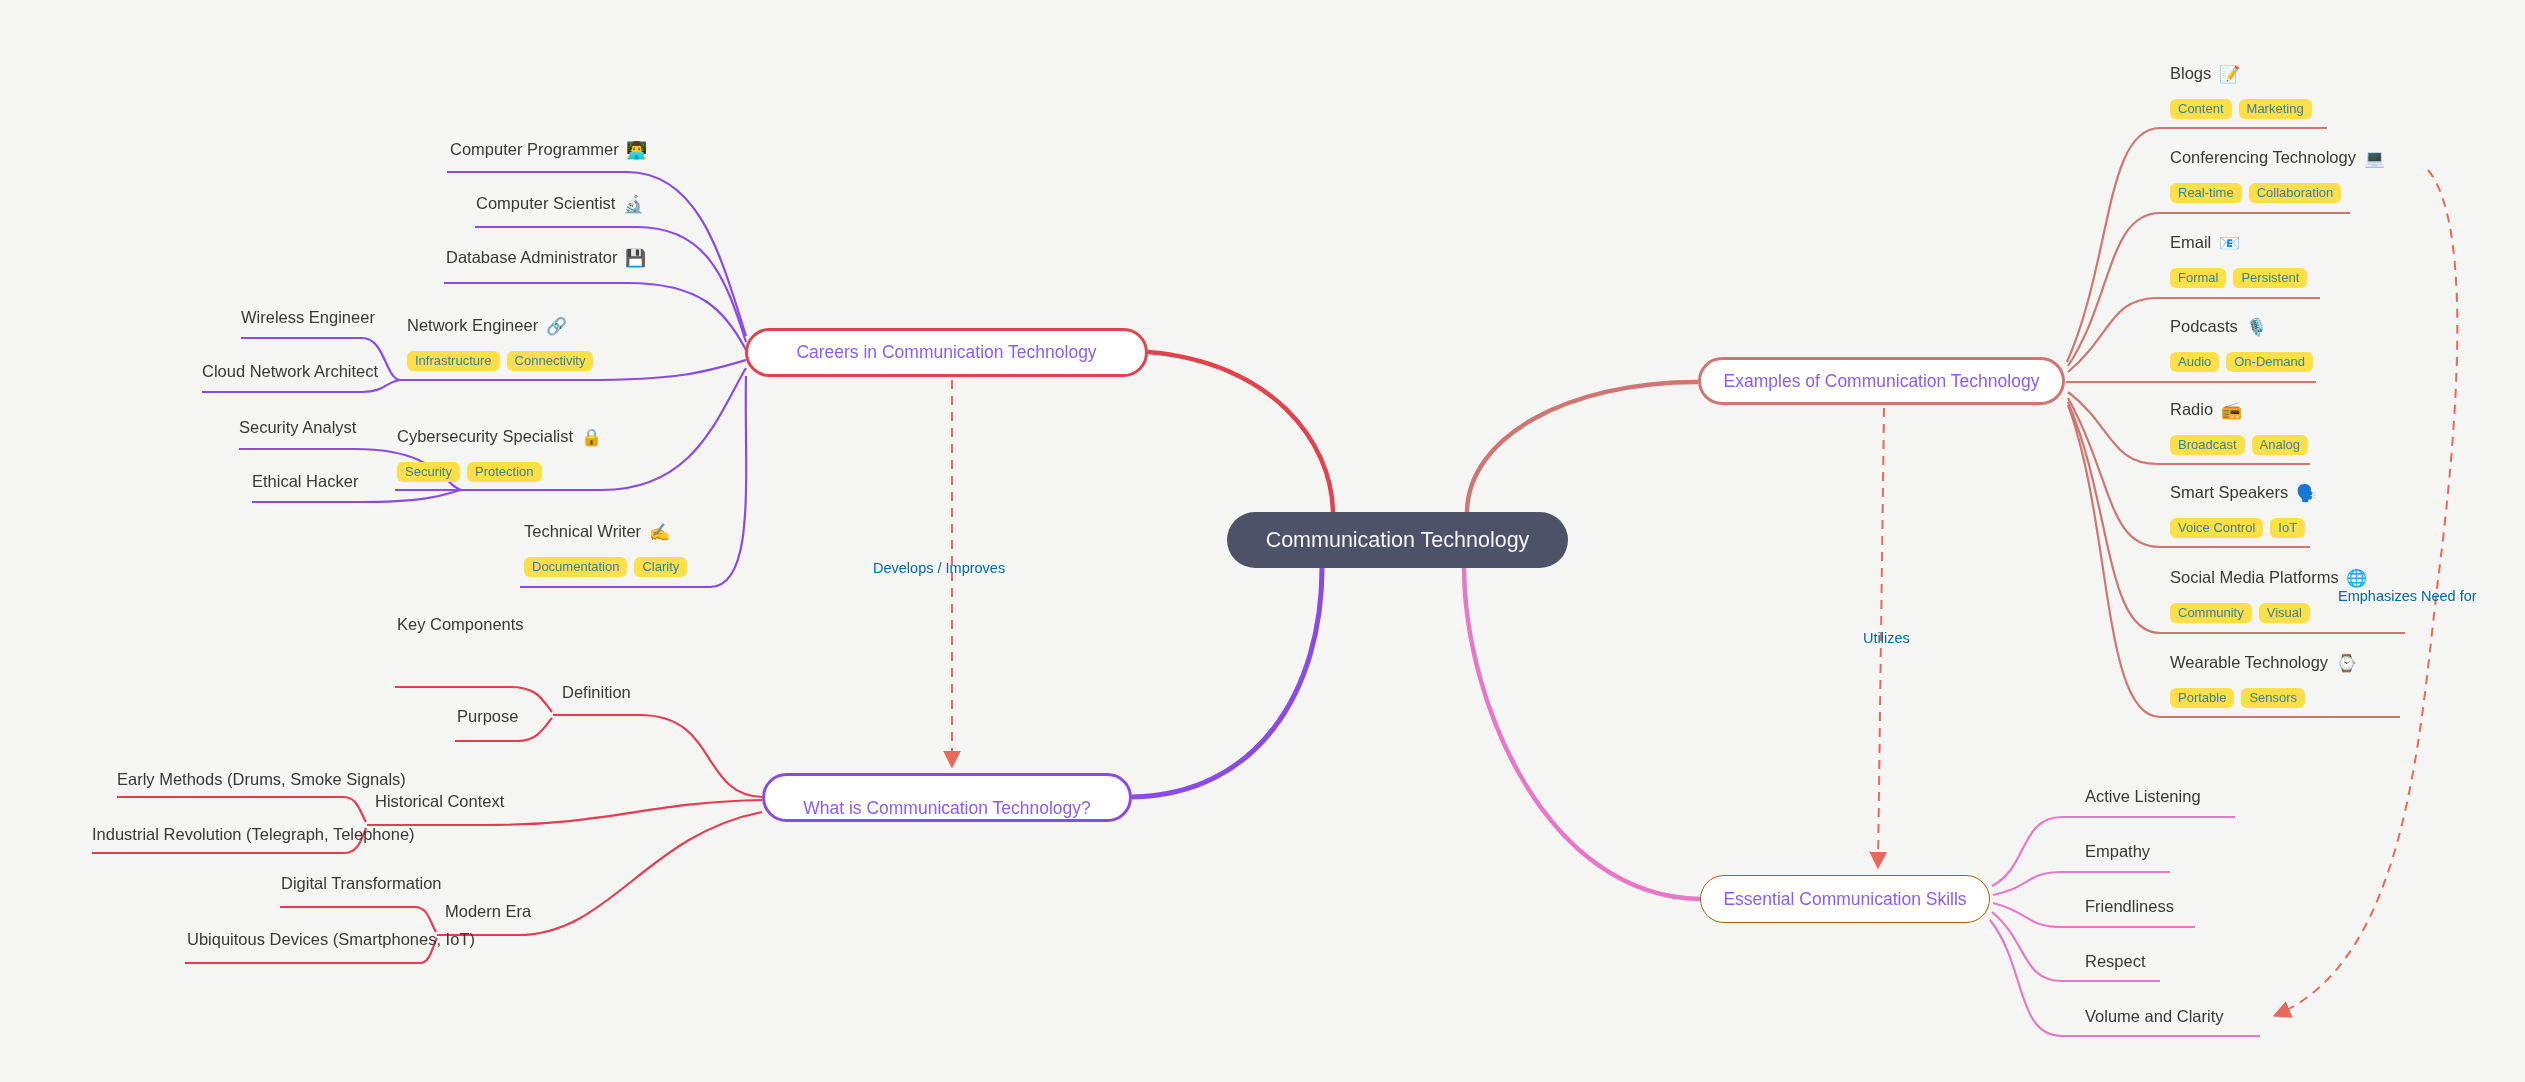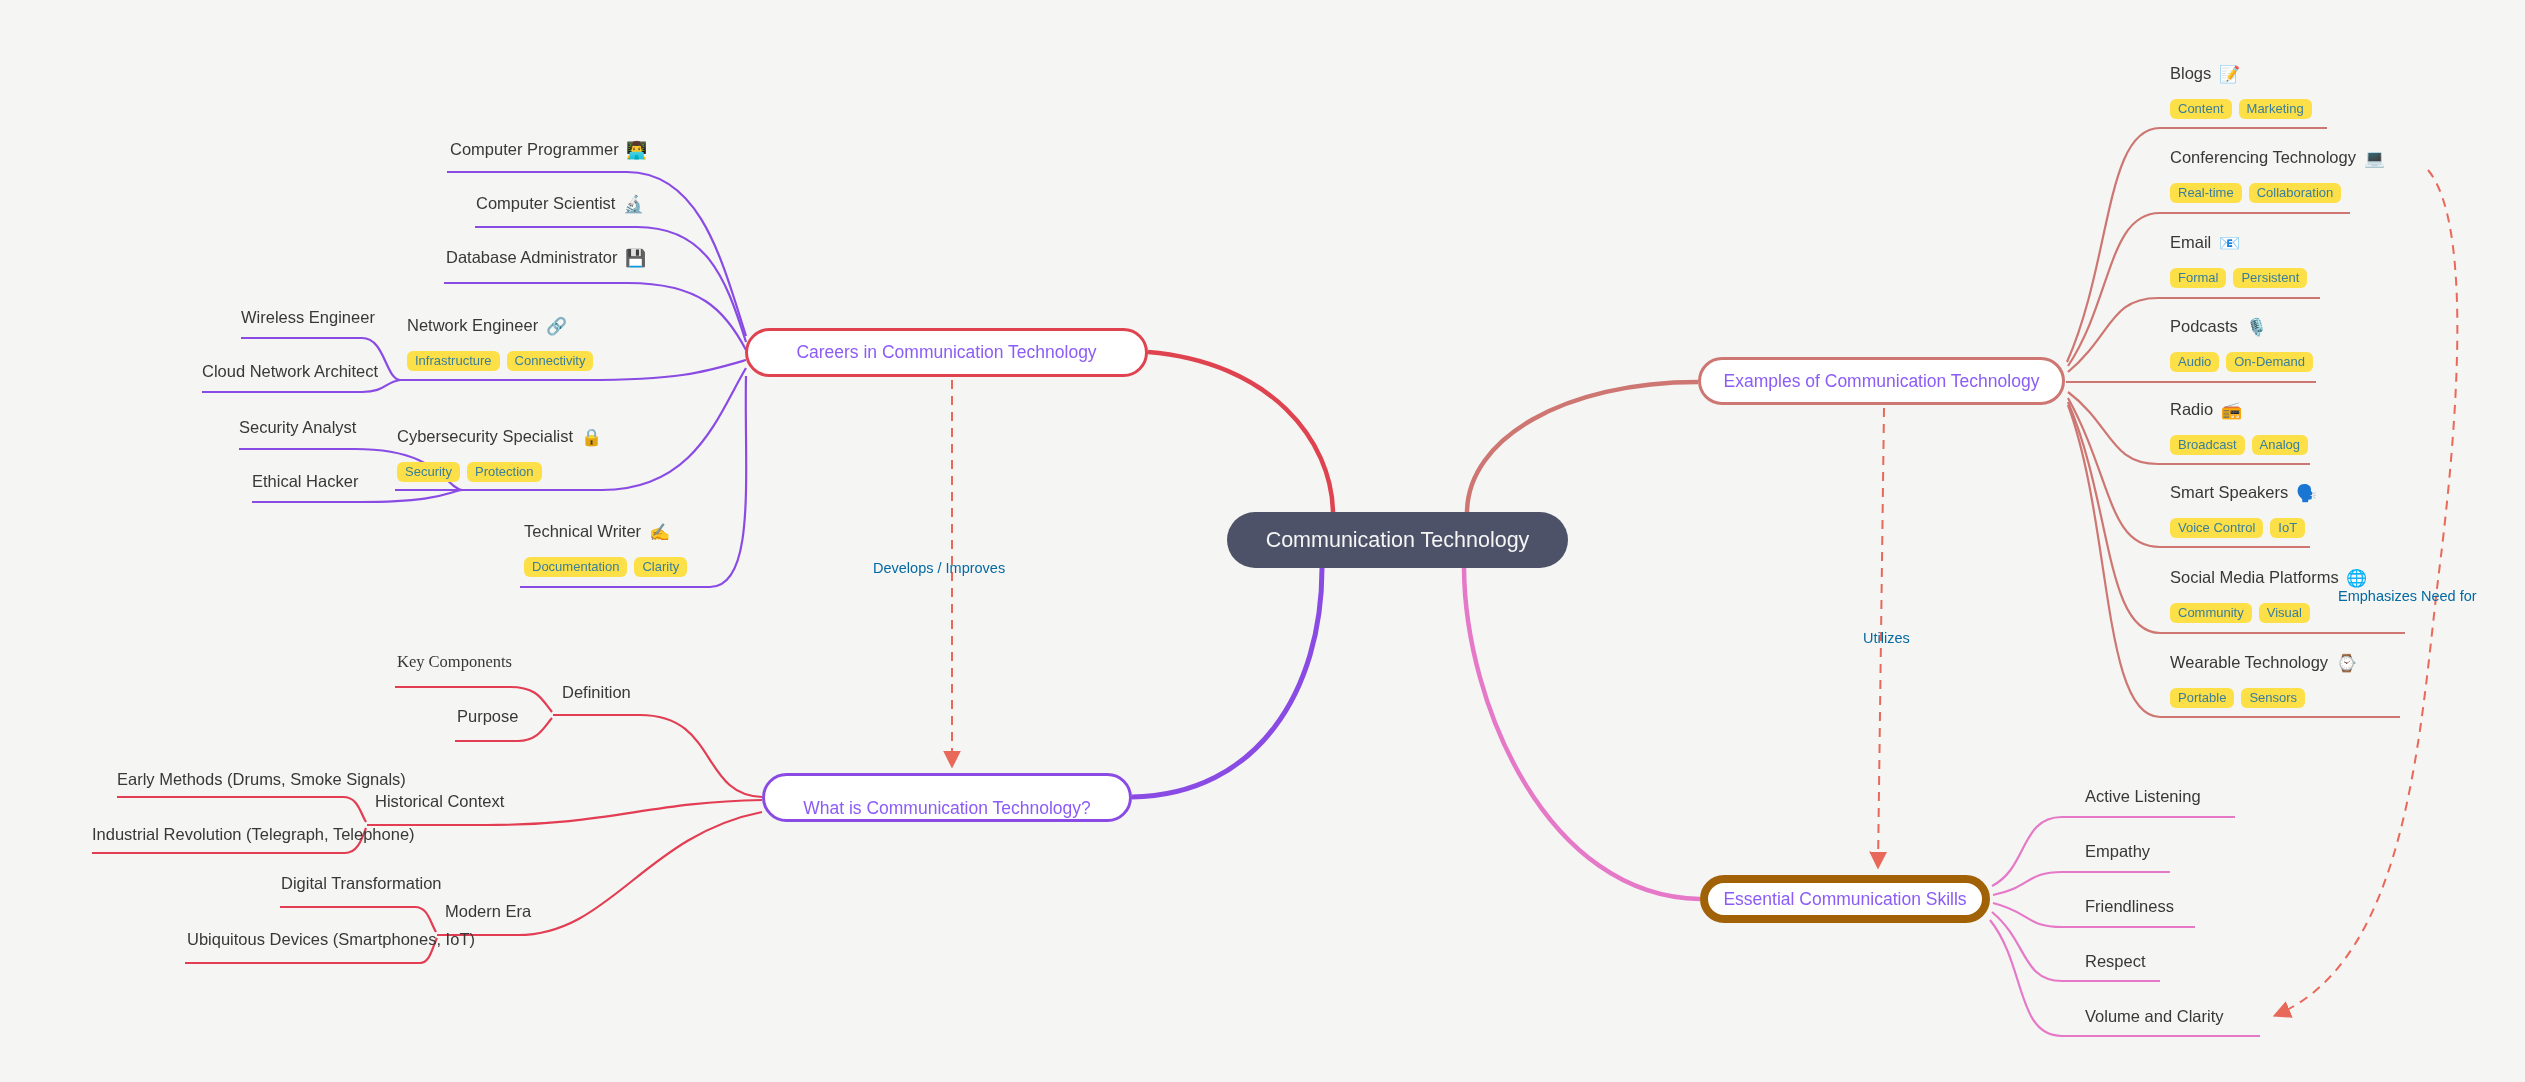--- a/index.html
+++ b/index.html
@@ -5,21 +5,21 @@
   html,body{margin:0;padding:0;background:#f5f5f4;}
   .stage{position:relative;width:2525px;height:1082px;background:#f5f5f4;
          font-family:"Liberation Sans",sans-serif;overflow:hidden;}
   svg.links{position:absolute;left:0;top:0;width:2525px;height:1082px;}
   .node{position:absolute;display:flex;align-items:center;justify-content:center;
         background:#ffffff;border-radius:26px;color:#8b5cf6;font-size:17.5px;
         white-space:nowrap;box-sizing:border-box;}
   .node.red{border:3px solid #e04350;}
   .node.purple{border:3px solid #8a4be4;align-items:flex-end;}
   .node.rose{border:3px solid #cd7672;}
-  .node.pink{border:8px solid #a16207;}
+  .node.pink{border:1px solid #a16207;}
   .center-node{position:absolute;display:flex;align-items:center;justify-content:center;
         background:#4d5268;color:#f5f5f5;font-size:21.5px;border-radius:28px;white-space:nowrap;}
   .leaf{position:absolute;white-space:nowrap;color:#383838;font-size:16.5px;line-height:22px;}
   .leaf .title{display:flex;align-items:flex-end;gap:8px;}
   .icon{font-size:17px;line-height:18px;}
   .tags{display:flex;gap:7px;margin-top:7px;}
   .chip{background:#fde047;color:#3a7e9b;font-size:13px;line-height:16px;
         padding:2px 8px;border-radius:6px;margin-top:8px;}
   .edge-label{position:absolute;color:#0369a1;font-size:14.5px;white-space:nowrap;}
 </style>
@@ -175,21 +175,21 @@
       <span class="chip">Documentation</span>
       <span class="chip">Clarity</span>
     </div>
   </div>
 
   <div class="leaf" style="left:562px;top:681px;">
     <div class="title">
         <span>Definition</span>
       </div>
   </div>
-  <div class="leaf" style="left:397px;top:651px;font-family:Liberation Serif, serif;">
+  <div class="leaf" style="left:397px;top:613px;">
     <div class="title">
         <span>Key Components</span>
       </div>
   </div>
   <div class="leaf" style="left:457px;top:705px;">
     <div class="title">
         <span>Purpose</span>
       </div>
   </div>
   <div class="leaf" style="left:375px;top:790px;">

